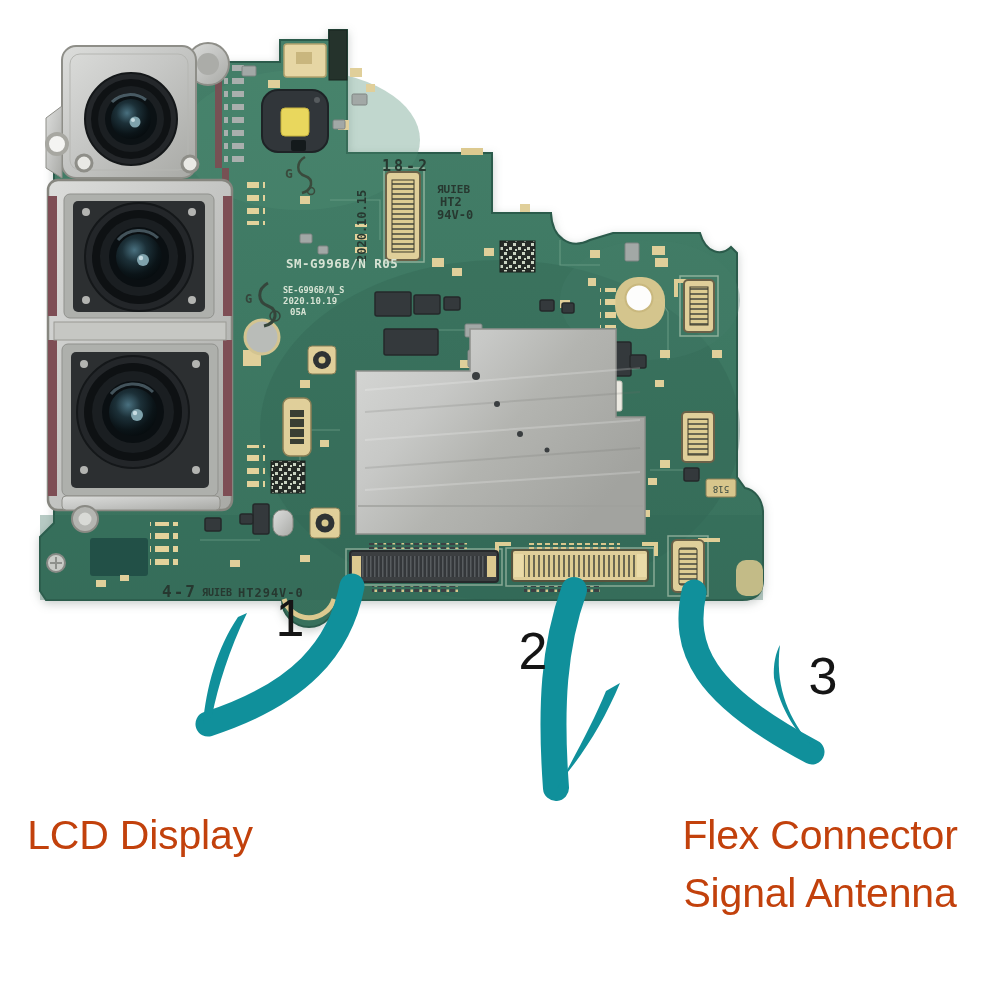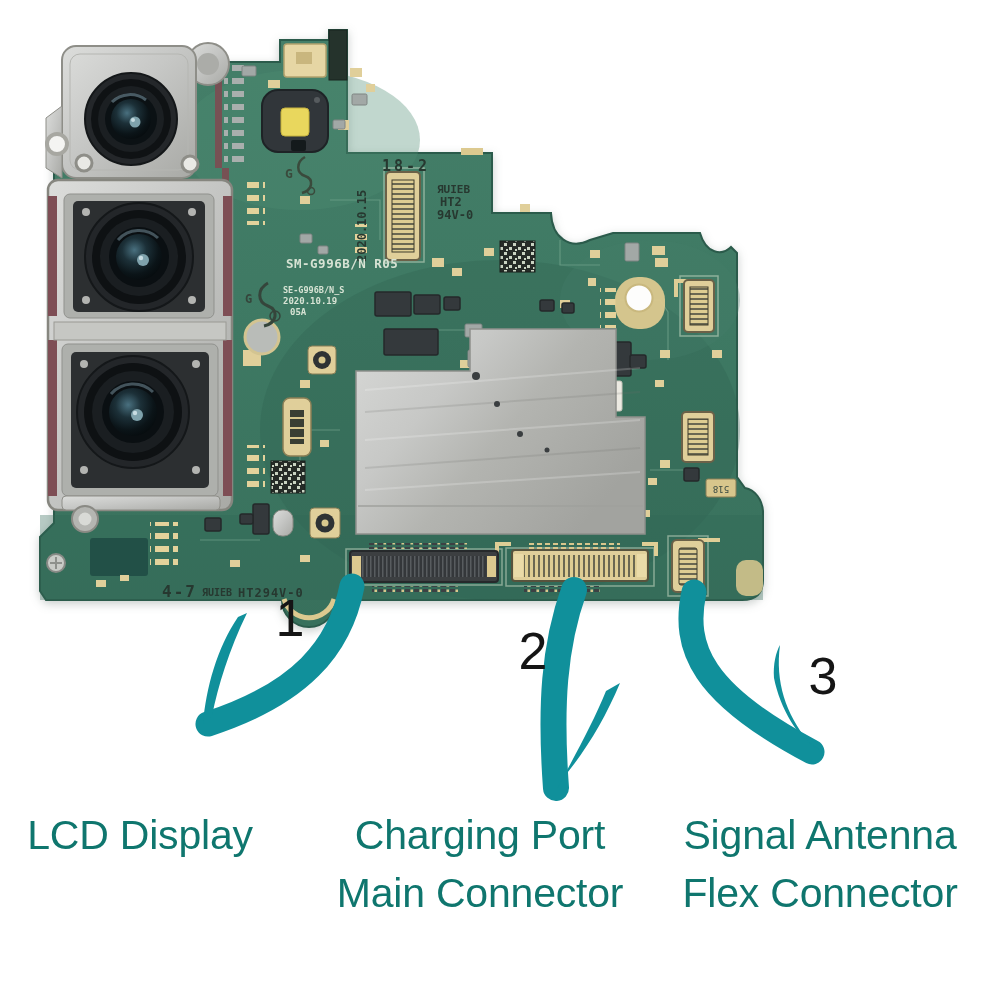--- a/index.html
+++ b/index.html
@@ -3,21 +3,21 @@
 <meta charset="utf-8">
 <style>
   html,body{margin:0;padding:0;background:#ffffff;}
   .canvas{position:relative;width:1000px;height:1000px;background:#ffffff;overflow:hidden;
           font-family:"Liberation Sans",sans-serif;}
   .canvas svg{position:absolute;left:0;top:0;}
   .num{position:absolute;width:56px;text-align:center;font-size:52px;line-height:52px;
        font-weight:400;color:#151515;}
   .num1{left:262px;top:592px;} .num2{left:505px;top:625px;} .num3{left:795px;top:650px;}
   .label-col{position:absolute;top:806px;text-align:center;font-size:41px;line-height:58px;
-             font-weight:400;color:#0f766e;letter-spacing:-0.2px;}
+             font-weight:400;color:#c2410c;letter-spacing:-0.2px;}
   .label-col div{white-space:nowrap;}
   .col1{left:5px;width:270px;} .col2{left:330px;width:300px;} .col3{left:652px;width:336px;}
   text{font-family:"DejaVu Sans Mono","Liberation Mono",monospace;}
   .sk-dark{fill:#273830;font-weight:bold;}
   .sk-white{fill:#D7E3D4;font-weight:bold;}
 </style>
 </head>
 <body>
 
 <div class="canvas">
@@ -434,22 +434,18 @@
   </g>
 </svg>
 
 <div class="num num1">1</div>
 <div class="num num2">2</div>
 <div class="num num3">3</div>
 
 <div class="label-col col1">
   <div>LCD Display</div>
 </div>
-<div class="label-col col2">
-  <div>Charging Port</div>
-  <div>Main Connector</div>
+<div class="label-col col3">
+  <div>Flex Connector</div>
+  <div>Signal Antenna</div>
 </div>
-<div class="label-col col3">
-  <div>Signal Antenna</div>
-  <div>Flex Connector</div>
+
 </div>
 
-</div>
-
 </body></html>

